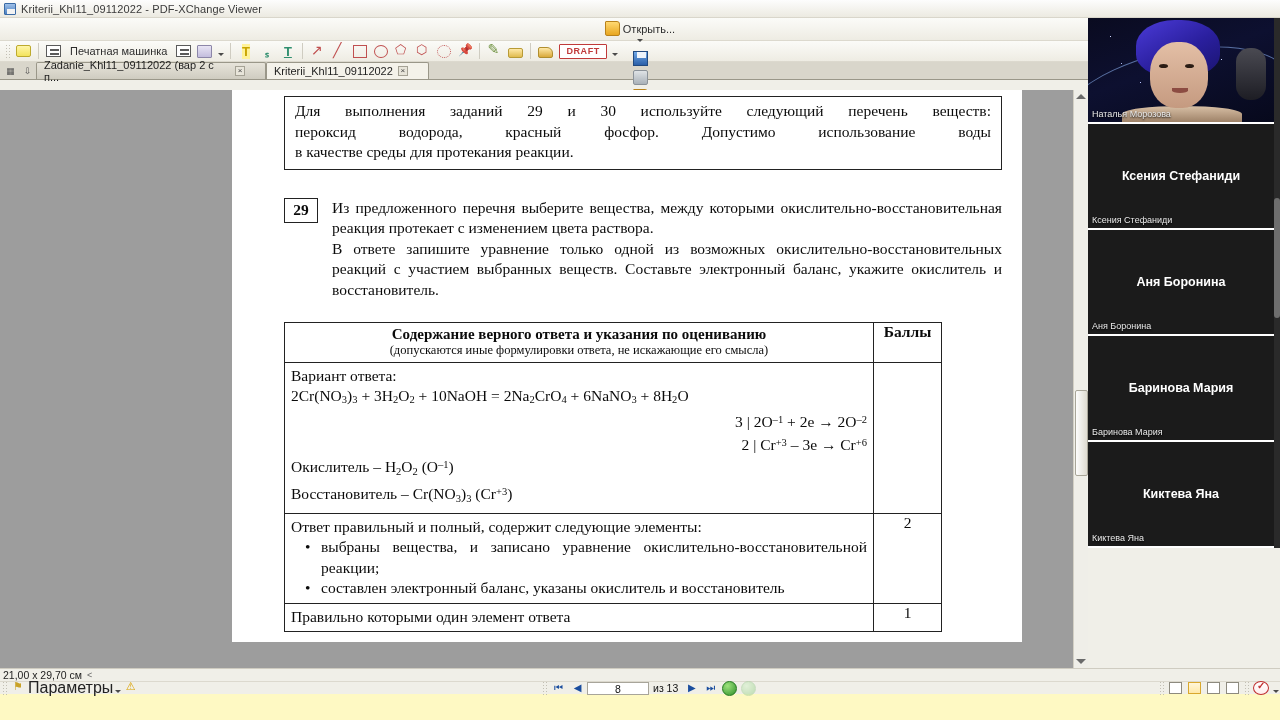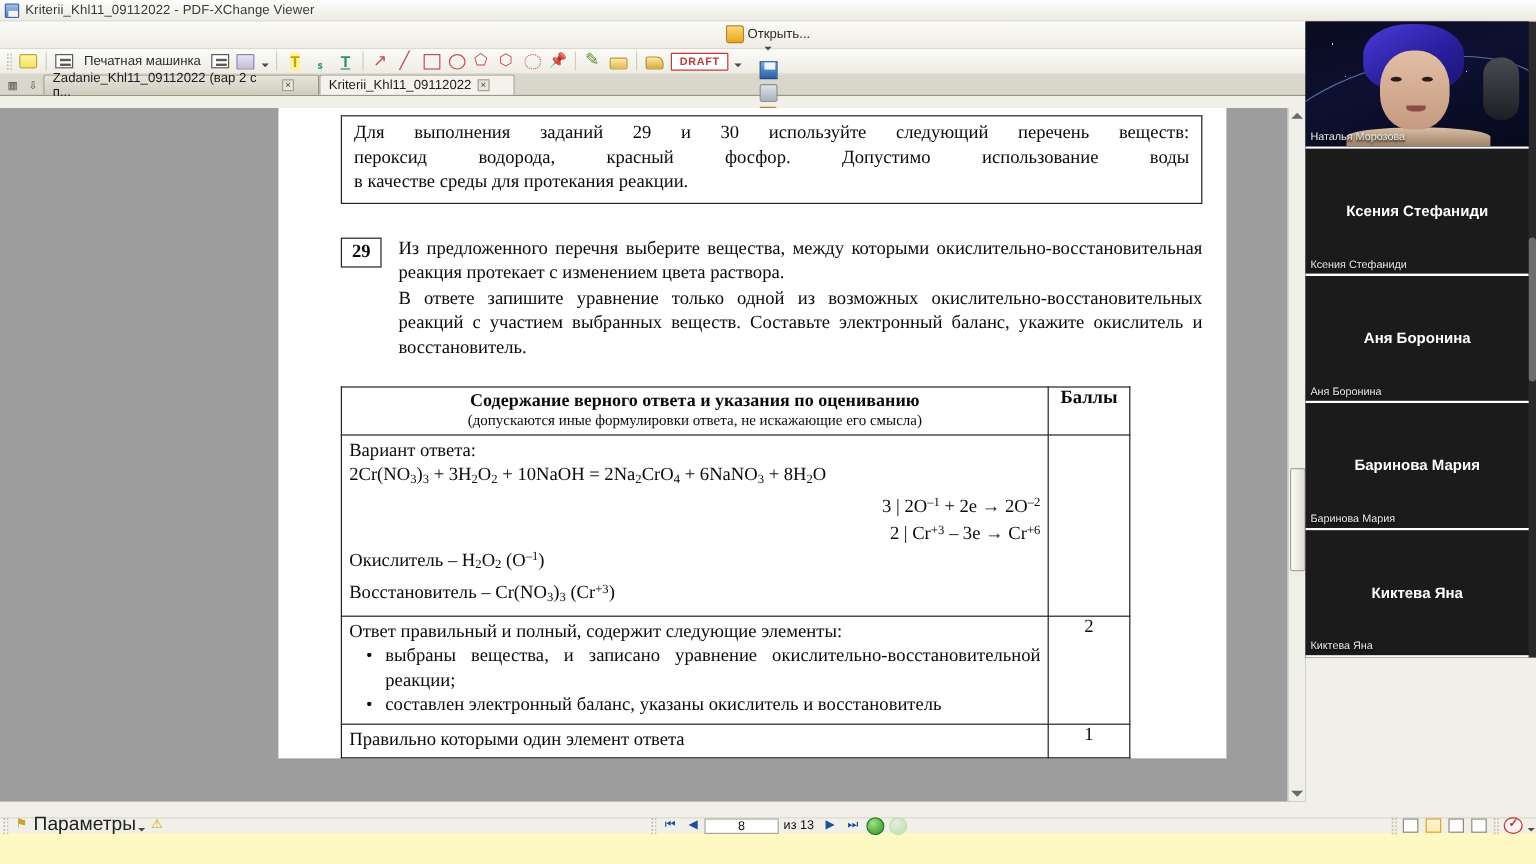--- a/index.html
+++ b/index.html
@@ -167,21 +167,21 @@
   .vscroll .thumb { position:absolute; left:1px; top:300px; width:13px; height:86px;
               background:linear-gradient(to right,#fdfdfd,#dedbd0);
               border:1px solid #a8a598; border-radius:2px; }
   .vscroll .ar { position:absolute; left:2px; width:0; height:0; }
   .vscroll .arup { top:4px; border-left:5px solid transparent;
               border-right:5px solid transparent; border-bottom:5px solid #6a6a6a; }
   .vscroll .ardn { bottom:4px; border-left:5px solid transparent;
               border-right:5px solid transparent; border-top:5px solid #6a6a6a; }
 
   .page { position:absolute; left:232px; top:0; width:790px; background:#fff; }
-  .pagepad { padding: 6px 20px 0 52px; }
+  .pagepad { padding: 6px 20px 10px 52px; }
 
   
   .doc { font-family:"Liberation Serif", serif; color:#0b0b0b; }
   .boxed { border:1px solid #222; padding:4px 10px 6px 10px; }
   .p-just { text-align:justify; text-align-last:justify; font-size:15.5px;
             line-height:20.5px; }
   .p-just.lastleft { text-align-last:left; }
   .q-row { display:flex; gap:14px; margin-top:28px; }
   .q-num { border:1px solid #222; width:34px; height:25px; display:flex;
            align-items:center; justify-content:center; font-size:15.5px;
@@ -553,20 +553,24 @@
         </div>
       </div>
 
       <div class="vscroll">
         <div class="ar arup"></div>
         <div class="thumb"></div>
         <div class="ar ardn"></div>
       </div>
     </div>
 
+    <div class="statusrow sb1">
+      <span class="dim">21,00 x 29,70 см</span>
+      <span class="lt">&lt;</span>
+    </div>
 
     <div class="statusrow sb2">
       <div class="grip"></div>
       <div class="btn">
           <span class="flagic"></span>
         </div>
       <span class="paramtxt">Параметры</span>
       <div class="caret"></div>
       <div class="btn">
           <span class="warnic"></span>

